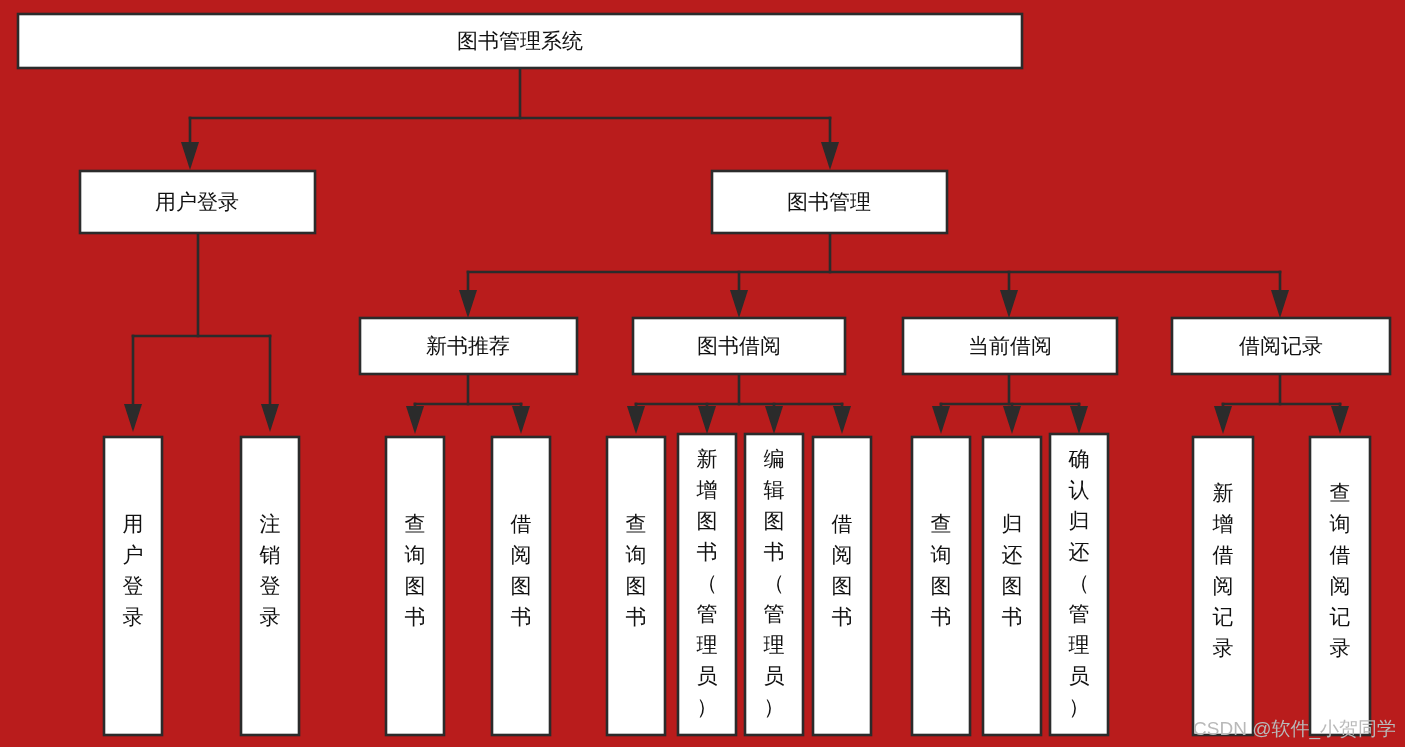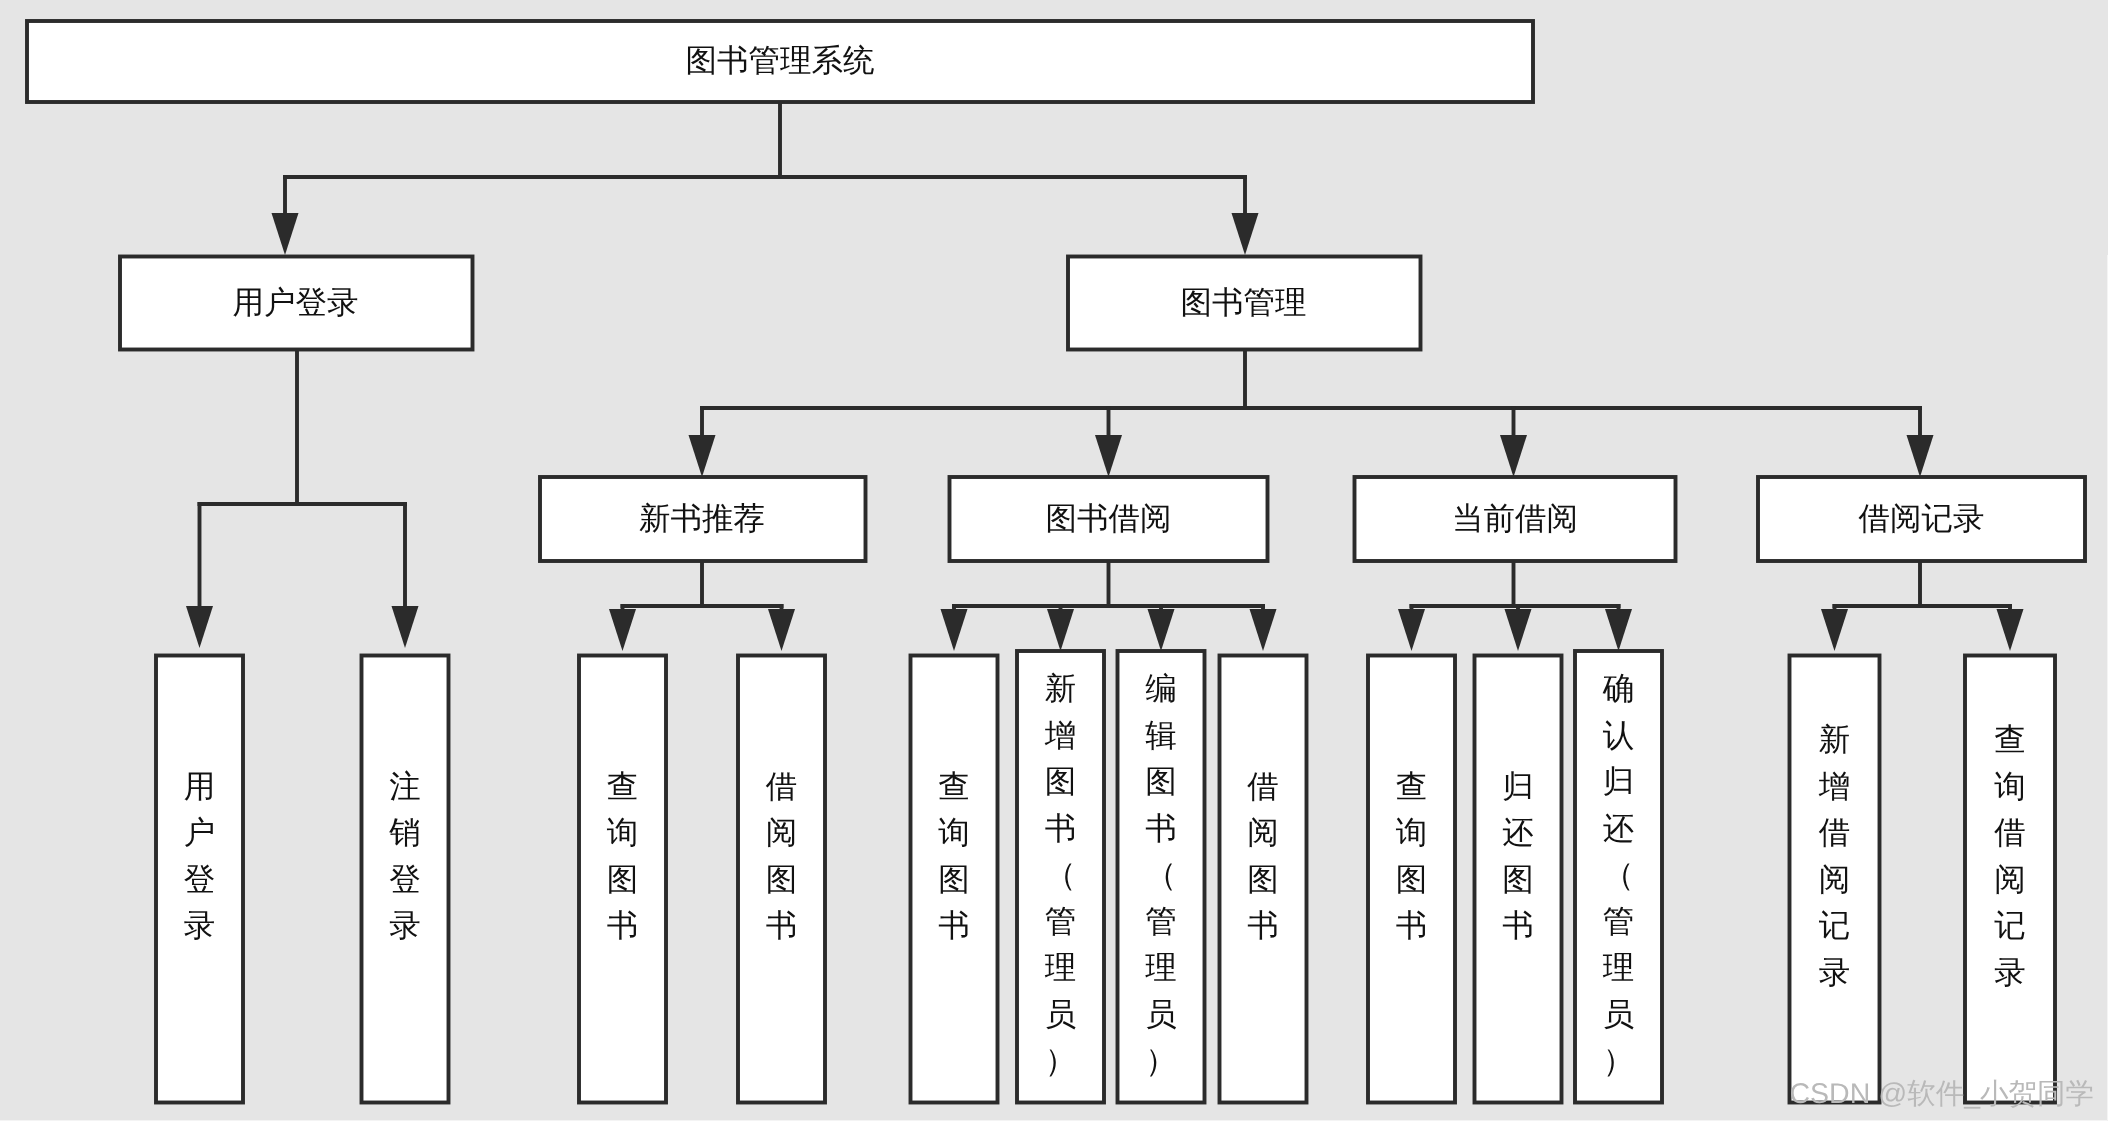--- a/index.html
+++ b/index.html
@@ -10,21 +10,21 @@
   body {
     width: 1405px;
     height: 747px;
     font-family: "Liberation Sans", "DejaVu Sans", sans-serif;
     overflow: hidden;
   }
   #diagram-root {
     position: relative;
     width: 1405px;
     height: 747px;
-    background: #e5e5e5;
+    background: #b91c1c;
   }
   svg.diagram-canvas {
     position: absolute;
     left: 0;
     top: 0;
     width: 1405px;
     height: 747px;
     display: block;
   }
   .node-box {

